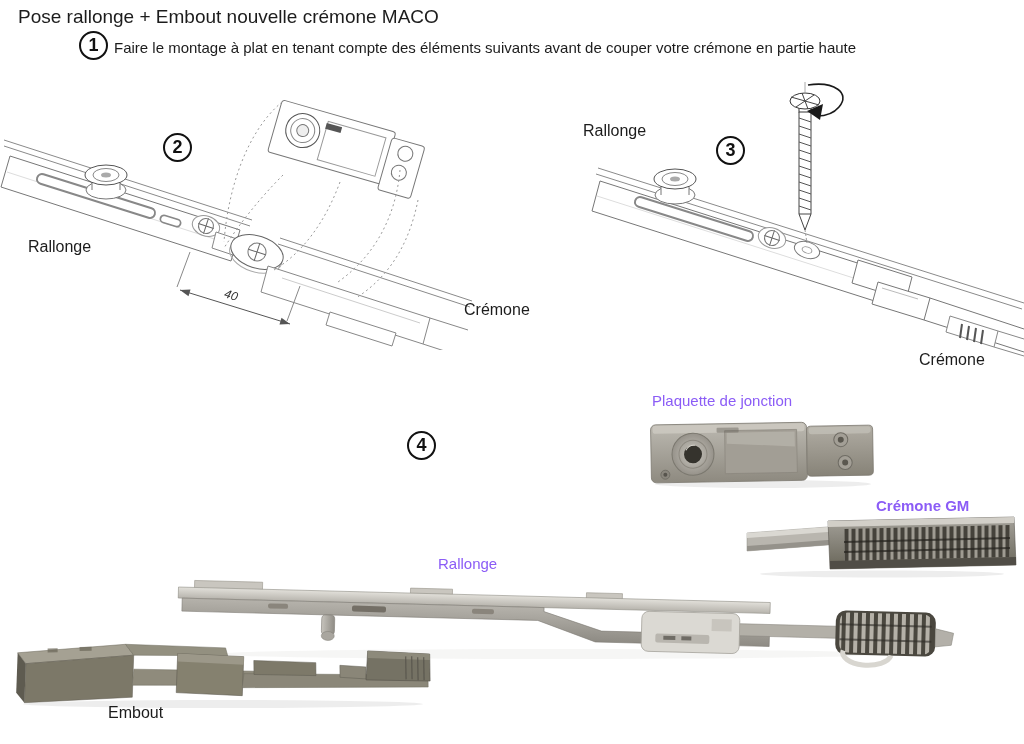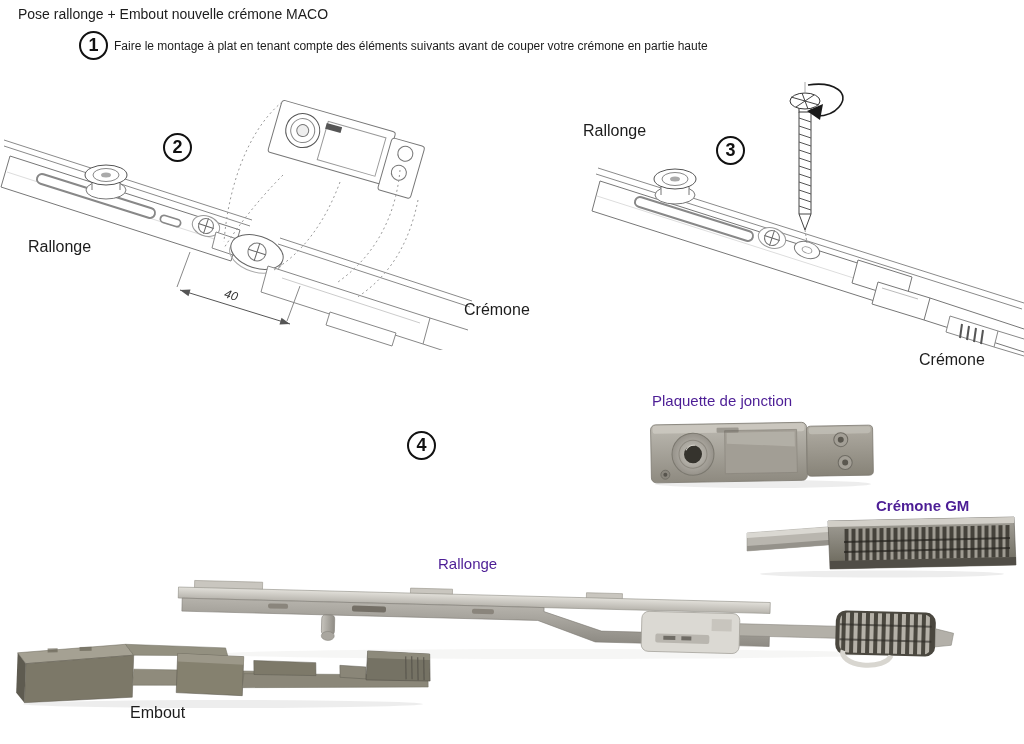--- a/index.html
+++ b/index.html
@@ -1,26 +1,26 @@
 <!DOCTYPE html>
 <html><head>
 <meta charset="utf-8">
 <style>
   html,body{margin:0;padding:0;background:#ffffff;}
   .page{position:relative;width:1024px;height:744px;background:#ffffff;overflow:hidden;
         font-family:"Liberation Sans", sans-serif;color:#1c1c1c;}
   .abs{position:absolute;}
   svg{display:block;}
-  .title{position:absolute;left:18px;top:6px;font-size:14px;white-space:nowrap;}
-  .step-text{position:absolute;left:114px;top:39px;font-size:12px;white-space:nowrap;}
+  .title{position:absolute;left:18px;top:6px;font-size:19px;white-space:nowrap;}
+  .step-text{position:absolute;left:114px;top:39px;font-size:15px;white-space:nowrap;}
   .badge{position:absolute;width:25px;height:25px;border:2.6px solid #111;border-radius:50%;
          background:#fff;display:flex;align-items:center;justify-content:center;
          font-weight:bold;font-size:18px;color:#111;}
   .lbl{position:absolute;font-size:16px;white-space:nowrap;color:#1c1c1c;}
-  .lbl-sm{position:absolute;font-size:15px;white-space:nowrap;color:#4c1d95;}
+  .lbl-sm{position:absolute;font-size:15px;white-space:nowrap;color:#8b5cf6;}
 </style>
 </head>
 <body>
 
 <div class="page">
 
   <div class="title">Pose rallonge + Embout nouvelle crémone MACO</div>
 
   <div class="badge" style="left:79px;top:31px;">
     <span>1</span>
@@ -347,15 +347,15 @@
       <polygon points="360,17 422,21 422,27 360,24" fill="#8d8a7b"></polygon>
       <g stroke="#55524a">
         <line x1="398" y1="23" x2="398" y2="46"></line>
           <line x1="404" y1="23" x2="404" y2="46"></line>
         <line x1="410" y1="24" x2="410" y2="47"></line>
           <line x1="416" y1="24" x2="416" y2="47"></line>
       </g>
     </g>
   </svg>
 
-  <div class="lbl" style="left:130px;top:704px;">Embout</div>
+  <div class="lbl" style="left:108px;top:704px;">Embout</div>
 
 </div>
 
 </body></html>

